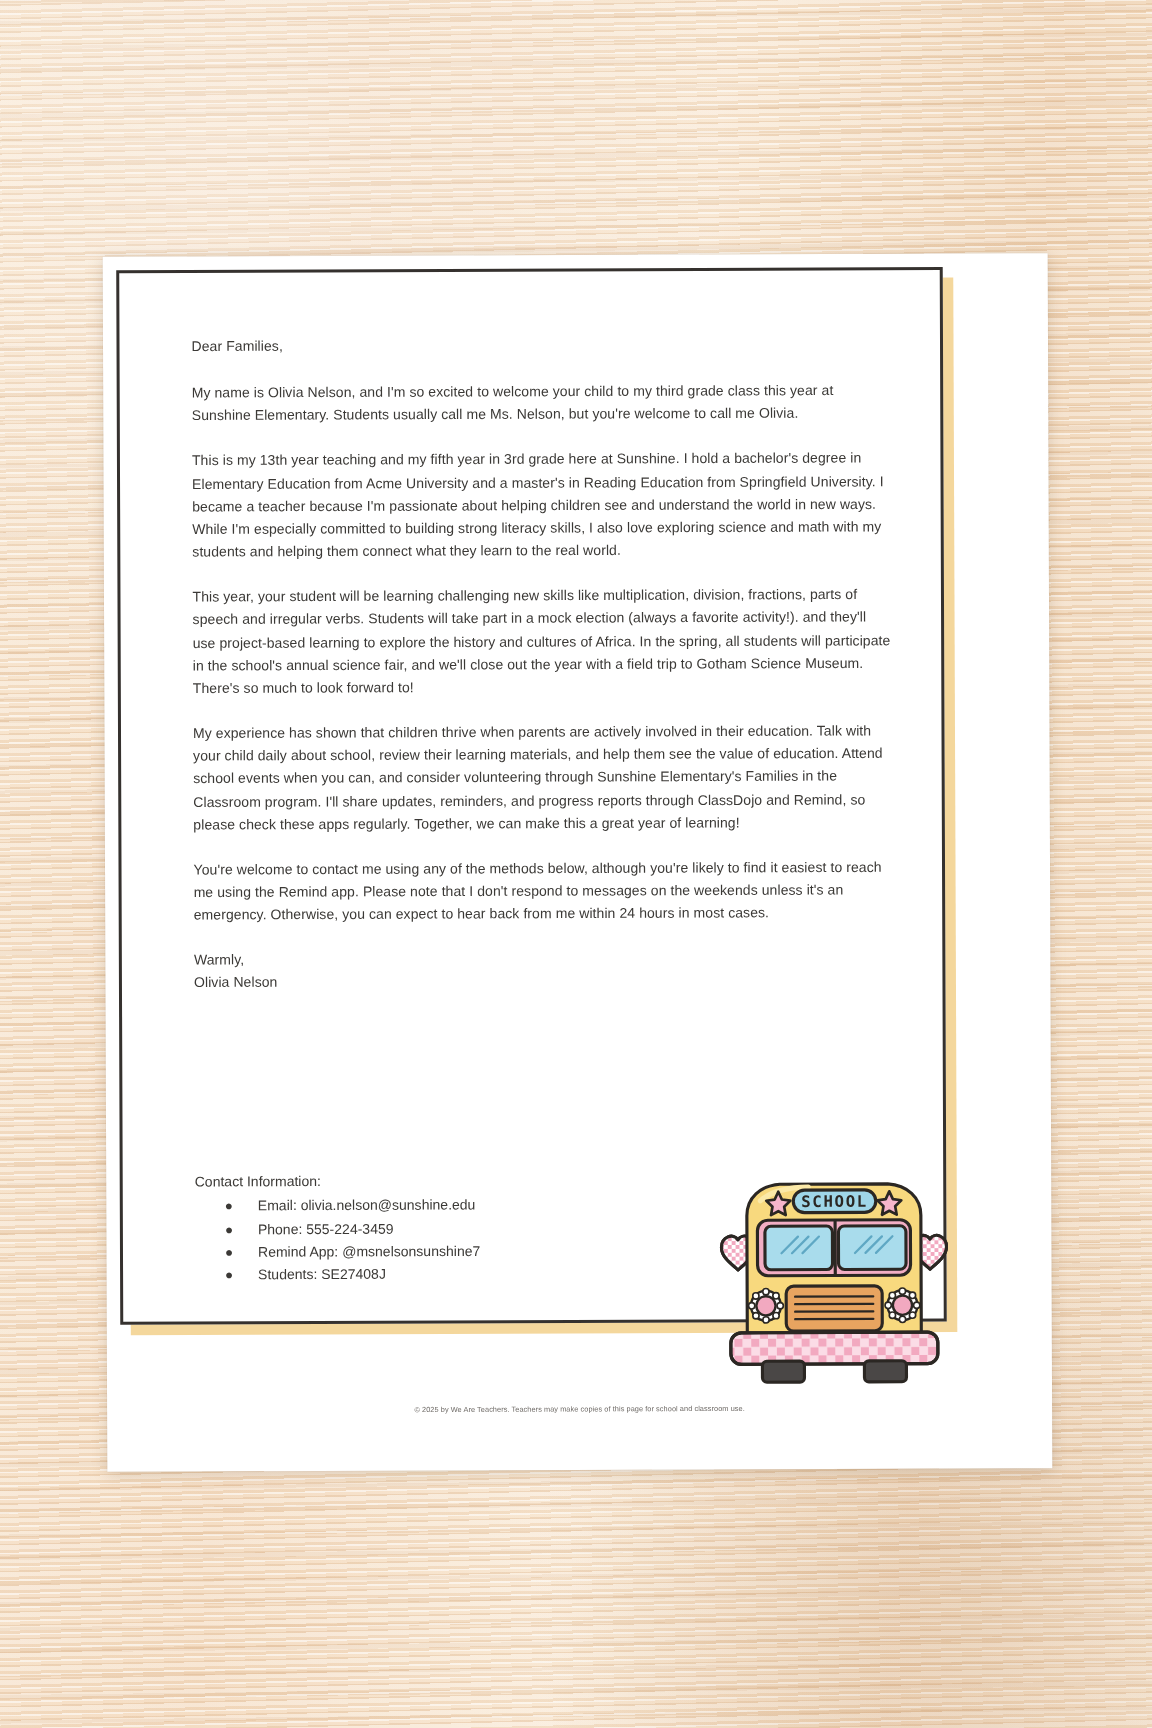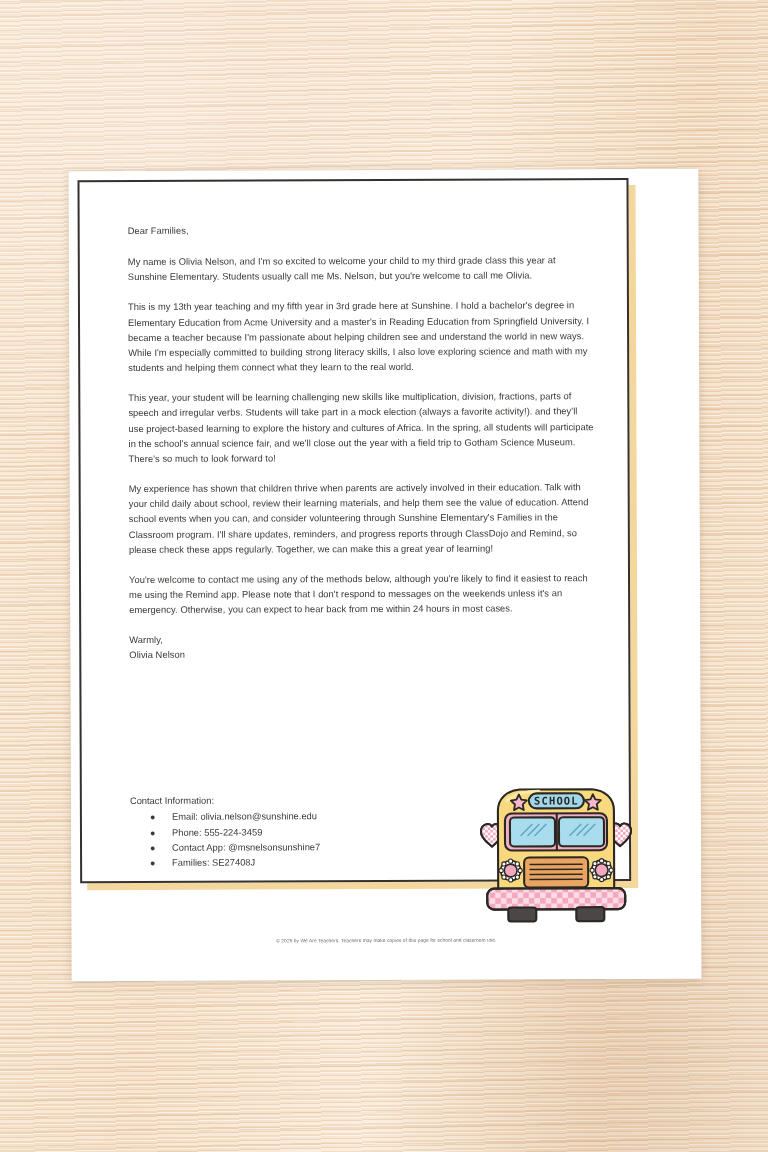--- a/index.html
+++ b/index.html
@@ -93,21 +93,21 @@
     letter-spacing:0.005em;
   }
   .letter p { margin:0 0 14.8px 0; }
   .letter p.salutation { margin-bottom:16px; }
   .letter p.tight { margin-bottom:0; }
   .sign-off { margin-bottom:0; }
 
   
   .contact-block {
     position:absolute;
-    left:48px; top:612px;
+    left:48px; top:599px;
     width:300px;
     color:#3b3936;
     font-size:9.35px;
     line-height:15.2px;
   }
   .contact-heading { margin-bottom:1px; }
   .contact-list { list-style:none; }
   .contact-item {
     position:relative;
     padding-left:42px;
@@ -167,25 +167,25 @@
         <li class="contact-item">
           <span class="bullet">●</span>
           <span>Email: olivia.nelson@sunshine.edu</span>
         </li>
         <li class="contact-item">
           <span class="bullet">●</span>
           <span>Phone: 555-224-3459</span>
         </li>
         <li class="contact-item">
           <span class="bullet">●</span>
-          <span>Contact App: @msnelsonsunshine7</span>
+          <span>Remind App: @msnelsonsunshine7</span>
         </li>
         <li class="contact-item">
           <span class="bullet">●</span>
-          <span>Families: SE27408J</span>
+          <span>Students: SE27408J</span>
         </li>
       </ul>
     </div>
 
     <div class="bus-wrap">
       <svg viewBox="0 0 178 146" xmlns="http://www.w3.org/2000/svg">
         <defs>
 
           <pattern id="gingham" width="11.2" height="11.2" patternUnits="userSpaceOnUse">
             <rect width="11.2" height="11.2" fill="#FFFFFF"></rect>

